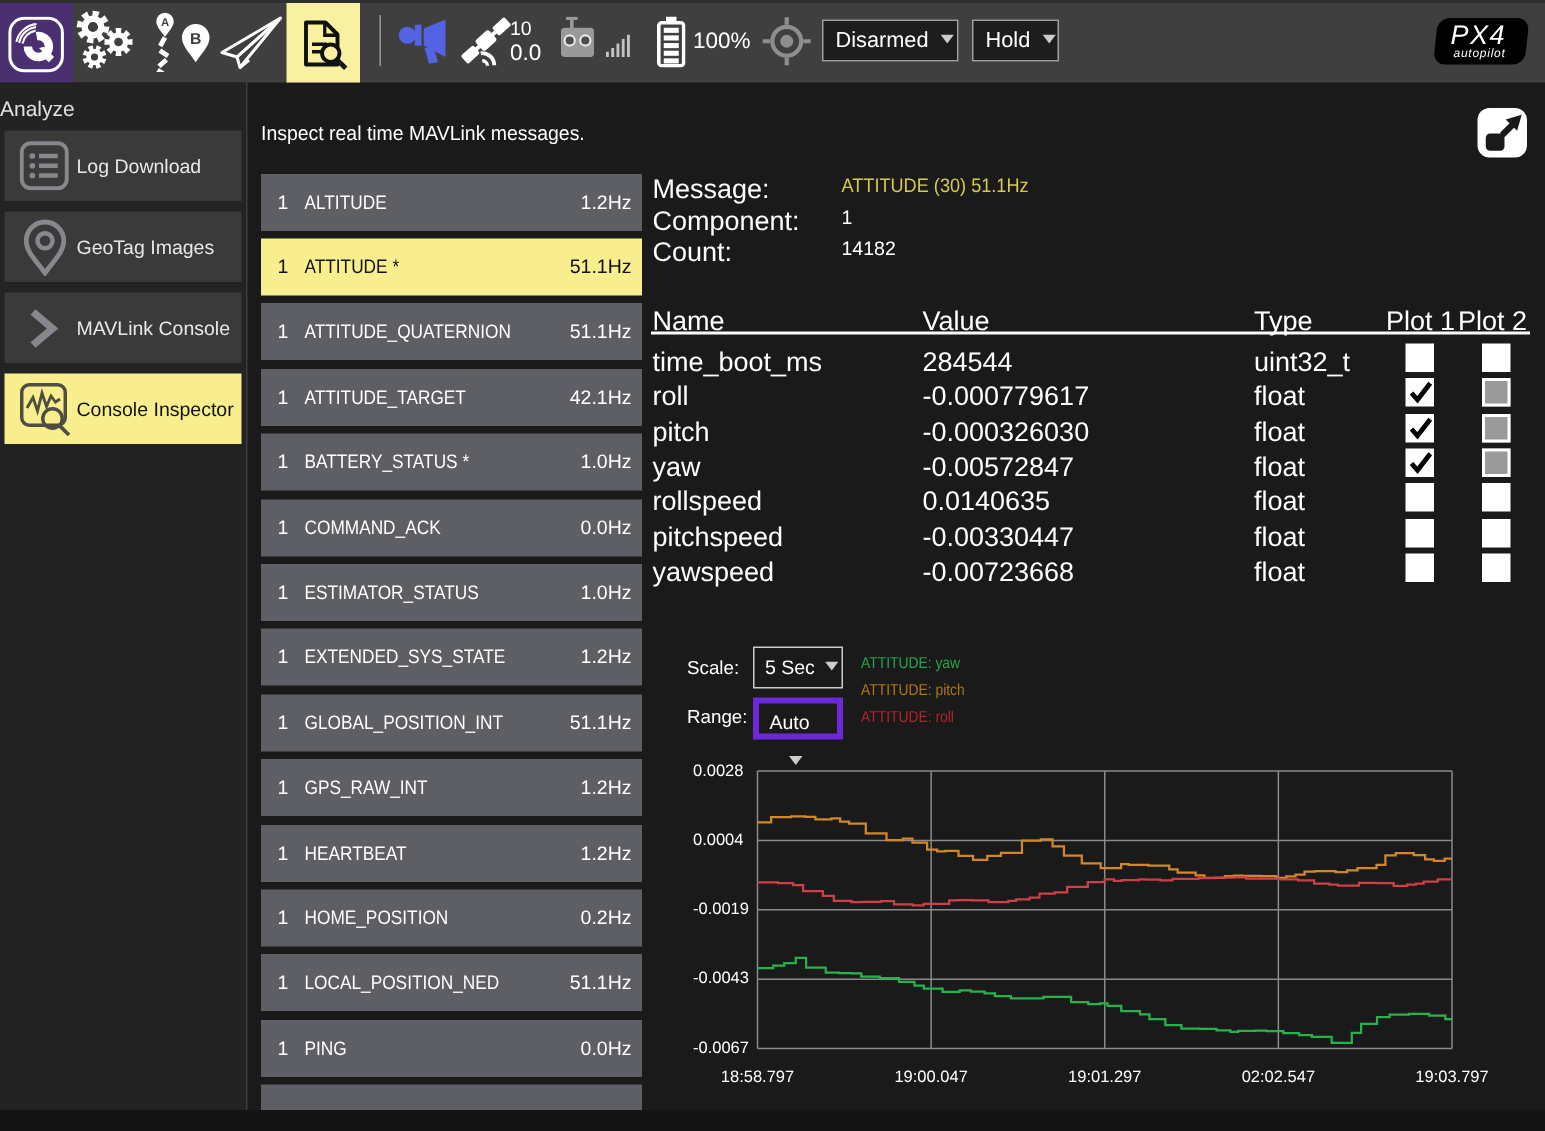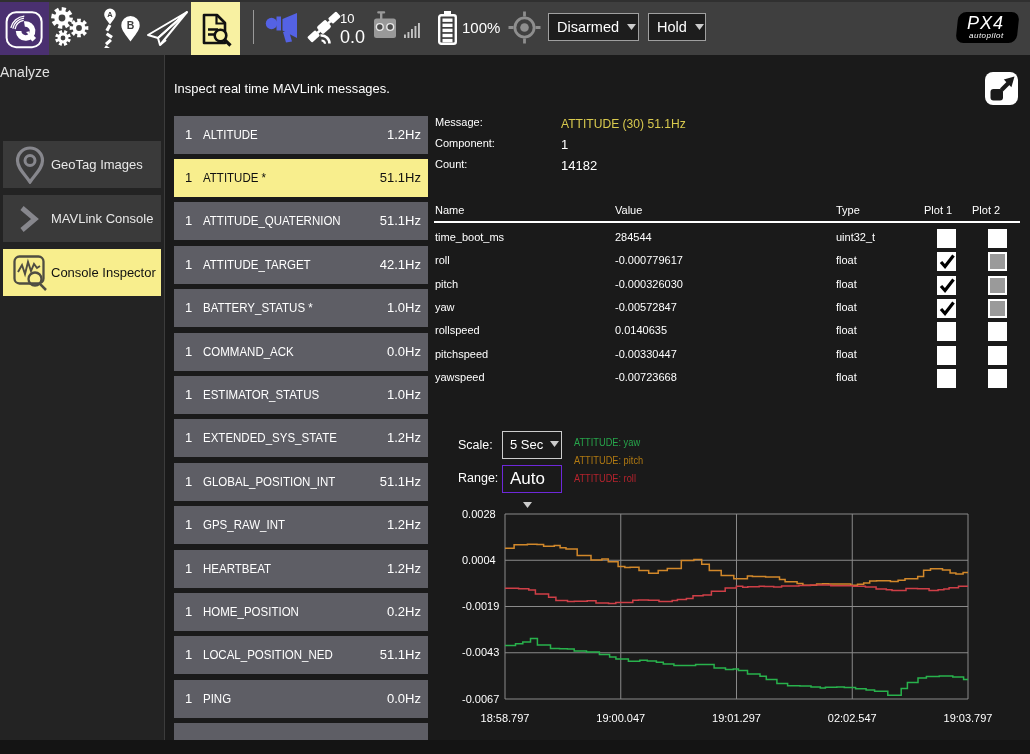--- a/index.html
+++ b/index.html
@@ -27,21 +27,21 @@
 
 
 .msgrow { position:absolute; left:174px; width:254px; height:38px; background:#5e5e65;
   color:#fff; font-size:13px; }
 .msgrow .n1 { position:absolute; left:11px; top:0; line-height:38px; }
 .msgrow .nm { position:absolute; left:29px; top:0; line-height:38px; transform:scaleX(0.885); transform-origin:0 50%; }
 .msgrow .hz { position:absolute; right:7px; top:0; line-height:38px; }
 .msgrow.sel { background:#f8ee8d; color:#111; }
 
 
-.lbl13 { position:absolute; color:#fff; font-size:11px; white-space:nowrap; }
+.lbl13 { position:absolute; color:#fff; font-size:18px; white-space:nowrap; }
 .val13 { position:absolute; color:#fff; font-size:13px; white-space:nowrap; }
 .yellow { color:#d9ca4e; }
 .cb { position:absolute; width:19px; height:19px; background:#fff; }
 .cb.gray { background:#9a9a9a; border:2px solid #fff; }
 .cb svg { position:absolute; left:1px; top:1px; }
 .ylab { position:absolute; color:#fff; font-size:11px; text-align:left; width:40px; }
 .xlab { position:absolute; color:#fff; font-size:11px; text-align:center; width:80px; }
 </style>
 </head>
 <body>
@@ -110,21 +110,21 @@
         <rect x="13" y="12.2" width="12" height="9.6" rx="2"></rect>
         <rect x="-0.5" y="13.4" width="11" height="7.2" rx="1.2"></rect>
         <rect x="27.5" y="13.4" width="11" height="7.2" rx="1.2"></rect>
         <rect x="10" y="15.7" width="3.5" height="2.6"></rect>
         <rect x="24.5" y="15.7" width="3.5" height="2.6"></rect>
       </g>
       <path d="M15.5,25.5 A8,8 0 0 1 24.5,33.5" fill="none" stroke="#fff" stroke-width="2.6"></path>
       <path d="M16.5,30.5 A3.4,3.4 0 0 1 20,33.8" fill="none" stroke="#fff" stroke-width="2.2"></path>
     </svg>
     <div class="abs" style="left:340px;top:11px;color:#fff;font-size:13px">10</div>
-    <div class="abs" style="left:340px;top:27px;color:#fff;font-size:18px">0.0</div>
+    <div class="abs" style="left:340px;top:27px;color:#fff;font-size:15px">0.0</div>
 
     <svg class="abs" style="left:372px;top:11px" width="26" height="28" viewBox="0 0 26 28">
       <rect x="2" y="7.5" width="22" height="19.5" rx="2.5" fill="#999"></rect>
       <rect x="8" y="1" width="2.4" height="8" fill="#999"></rect>
       <rect x="5.2" y="0.2" width="8" height="2.2" rx="1" fill="#999"></rect>
       <circle cx="7.8" cy="16" r="3.4" fill="#4c4c4c" stroke="#e8e8e8" stroke-width="1.4"></circle>
       <circle cx="18.2" cy="16" r="3.4" fill="#4c4c4c" stroke="#e8e8e8" stroke-width="1.4"></circle>
     </svg>
 
     <svg class="abs" style="left:404px;top:22.5px" width="16" height="15" viewBox="0 0 16 15">
@@ -163,20 +163,34 @@
     <div class="ddbox" style="left:648px;width:58px;">Hold<svg class="ddarrow" width="9" height="6" viewBox="0 0 9 6">
           <path d="M0,0 L9,0 L4.5,6 Z" fill="#ccc"></path>
         </svg></div>
 
     <div class="abs" style="left:957px;top:12px;width:61px;height:31px;background:#000;border-radius:8px;transform:skewX(-6deg)"></div>
     <div class="abs" style="left:967px;top:13px;width:50px;height:18px;color:#fff;font-size:18px;font-weight:normal;font-style:italic;letter-spacing:1px">PX4</div>
     <div class="abs" style="left:969px;top:31px;width:50px;height:9px;color:#fff;font-size:8px;font-style:italic;letter-spacing:0.5px">autopilot</div>
   </div>
   <div id="sidebar">
     <div class="abs" style="left:0;top:9px;width:164px;color:#e0e0e0;font-size:14px">Analyze</div>
+    <div class="sidebtn" style="top:32px">
+      <svg class="abs" style="left:10px;top:7px" width="33" height="33" viewBox="0 0 33 33">
+        <rect x="1.5" y="1.5" width="30" height="30" rx="6" fill="none" stroke="#87878d" stroke-width="2.6"></rect>
+        <g fill="#87878d">
+          <circle cx="8.6" cy="10" r="1.9"></circle>
+            <circle cx="8.6" cy="16.5" r="1.9"></circle>
+            <circle cx="8.6" cy="23" r="1.9"></circle>
+          <rect x="13" y="8.5" width="12.5" height="3"></rect>
+            <rect x="13" y="15" width="12.5" height="3"></rect>
+            <rect x="13" y="21.5" width="12.5" height="3"></rect>
+        </g>
+      </svg>
+      <span class="lbl">Log Download</span>
+    </div>
     <div class="sidebtn" style="top:86px">
       <svg class="abs" style="left:11px;top:5px" width="32" height="38" viewBox="0 0 32 38">
         <path d="M16,36 C10,27.5 3.5,22 3.5,14.5 A12.5,12.5 0 1 1 28.5,14.5 C28.5,22 22,27.5 16,36 Z" fill="none" stroke="#87878d" stroke-width="3.2"></path>
         <circle cx="16" cy="14.5" r="5" fill="none" stroke="#87878d" stroke-width="3"></circle>
       </svg>
       <span class="lbl">GeoTag Images</span>
     </div>
     <div class="sidebtn" style="top:140px">
       <svg class="abs" style="left:15px;top:11px" width="24" height="26" viewBox="0 0 24 26">
         <path d="M4,2 L17,13 L4,24" fill="none" stroke="#87878d" stroke-width="5" stroke-linejoin="miter"></path>
@@ -323,21 +337,21 @@
   <div class="lbl13" style="left:435px;top:371.10000000000014px">yawspeed</div>
   <div class="lbl13" style="left:615px;top:371.10000000000014px">-0.00723668</div>
   <div class="lbl13" style="left:836px;top:371.10000000000014px">float</div>
   <div class="cb" style="left:937px;top:369.10000000000014px"></div>
   <div class="cb" style="left:988px;top:369.10000000000014px"></div>
   <div class="lbl13" style="left:458px;top:437.5px;font-size:12.5px">Scale:</div>
   <div class="abs" style="left:502px;top:431px;width:60px;height:28px;border:1px solid #ccc;color:#fff;font-size:13px;line-height:26px;padding-left:7px">5 Sec<svg class="ddarrow" style="margin-left:7px" width="9" height="6" viewBox="0 0 9 6">
         <path d="M0,0 L9,0 L4.5,6 Z" fill="#ccc"></path>
       </svg></div>
   <div class="lbl13" style="left:458px;top:471px;font-size:12.5px">Range:</div>
-  <div class="abs" style="left:502px;top:464.5px;width:60px;height:28px;border:1px solid #6d28d9;color:#fff;font-size:17px;line-height:26px;padding-left:7px">Auto<svg class="ddarrow" style="margin-left:13px" width="9" height="6" viewBox="0 0 9 6">
+  <div class="abs" style="left:502px;top:464.5px;width:60px;height:28px;border:4px solid #6d28d9;color:#fff;font-size:13px;line-height:26px;padding-left:7px">Auto<svg class="ddarrow" style="margin-left:13px" width="9" height="6" viewBox="0 0 9 6">
         <path d="M0,0 L9,0 L4.5,6 Z" fill="#ccc"></path>
       </svg></div>
   <div class="abs" style="left:574px;top:436px;color:#27a54b;font-size:10.5px;transform:scaleX(0.88);transform-origin:0 50%">ATTITUDE: yaw</div>
   <div class="abs" style="left:574px;top:454px;color:#b07912;font-size:10.5px;transform:scaleX(0.88);transform-origin:0 50%">ATTITUDE: pitch</div>
   <div class="abs" style="left:574px;top:472px;color:#b5232d;font-size:10.5px;transform:scaleX(0.88);transform-origin:0 50%">ATTITUDE: roll</div>
   <svg class="abs" style="left:440px;top:505px" width="590" height="240" viewBox="0 0 590 240">
       <g stroke="#8a8a8a" stroke-width="1">
         <line x1="65" y1="9" x2="65" y2="194"></line>
         <line x1="180.75" y1="9" x2="180.75" y2="194"></line>
         <line x1="296.5" y1="9" x2="296.5" y2="194"></line>

